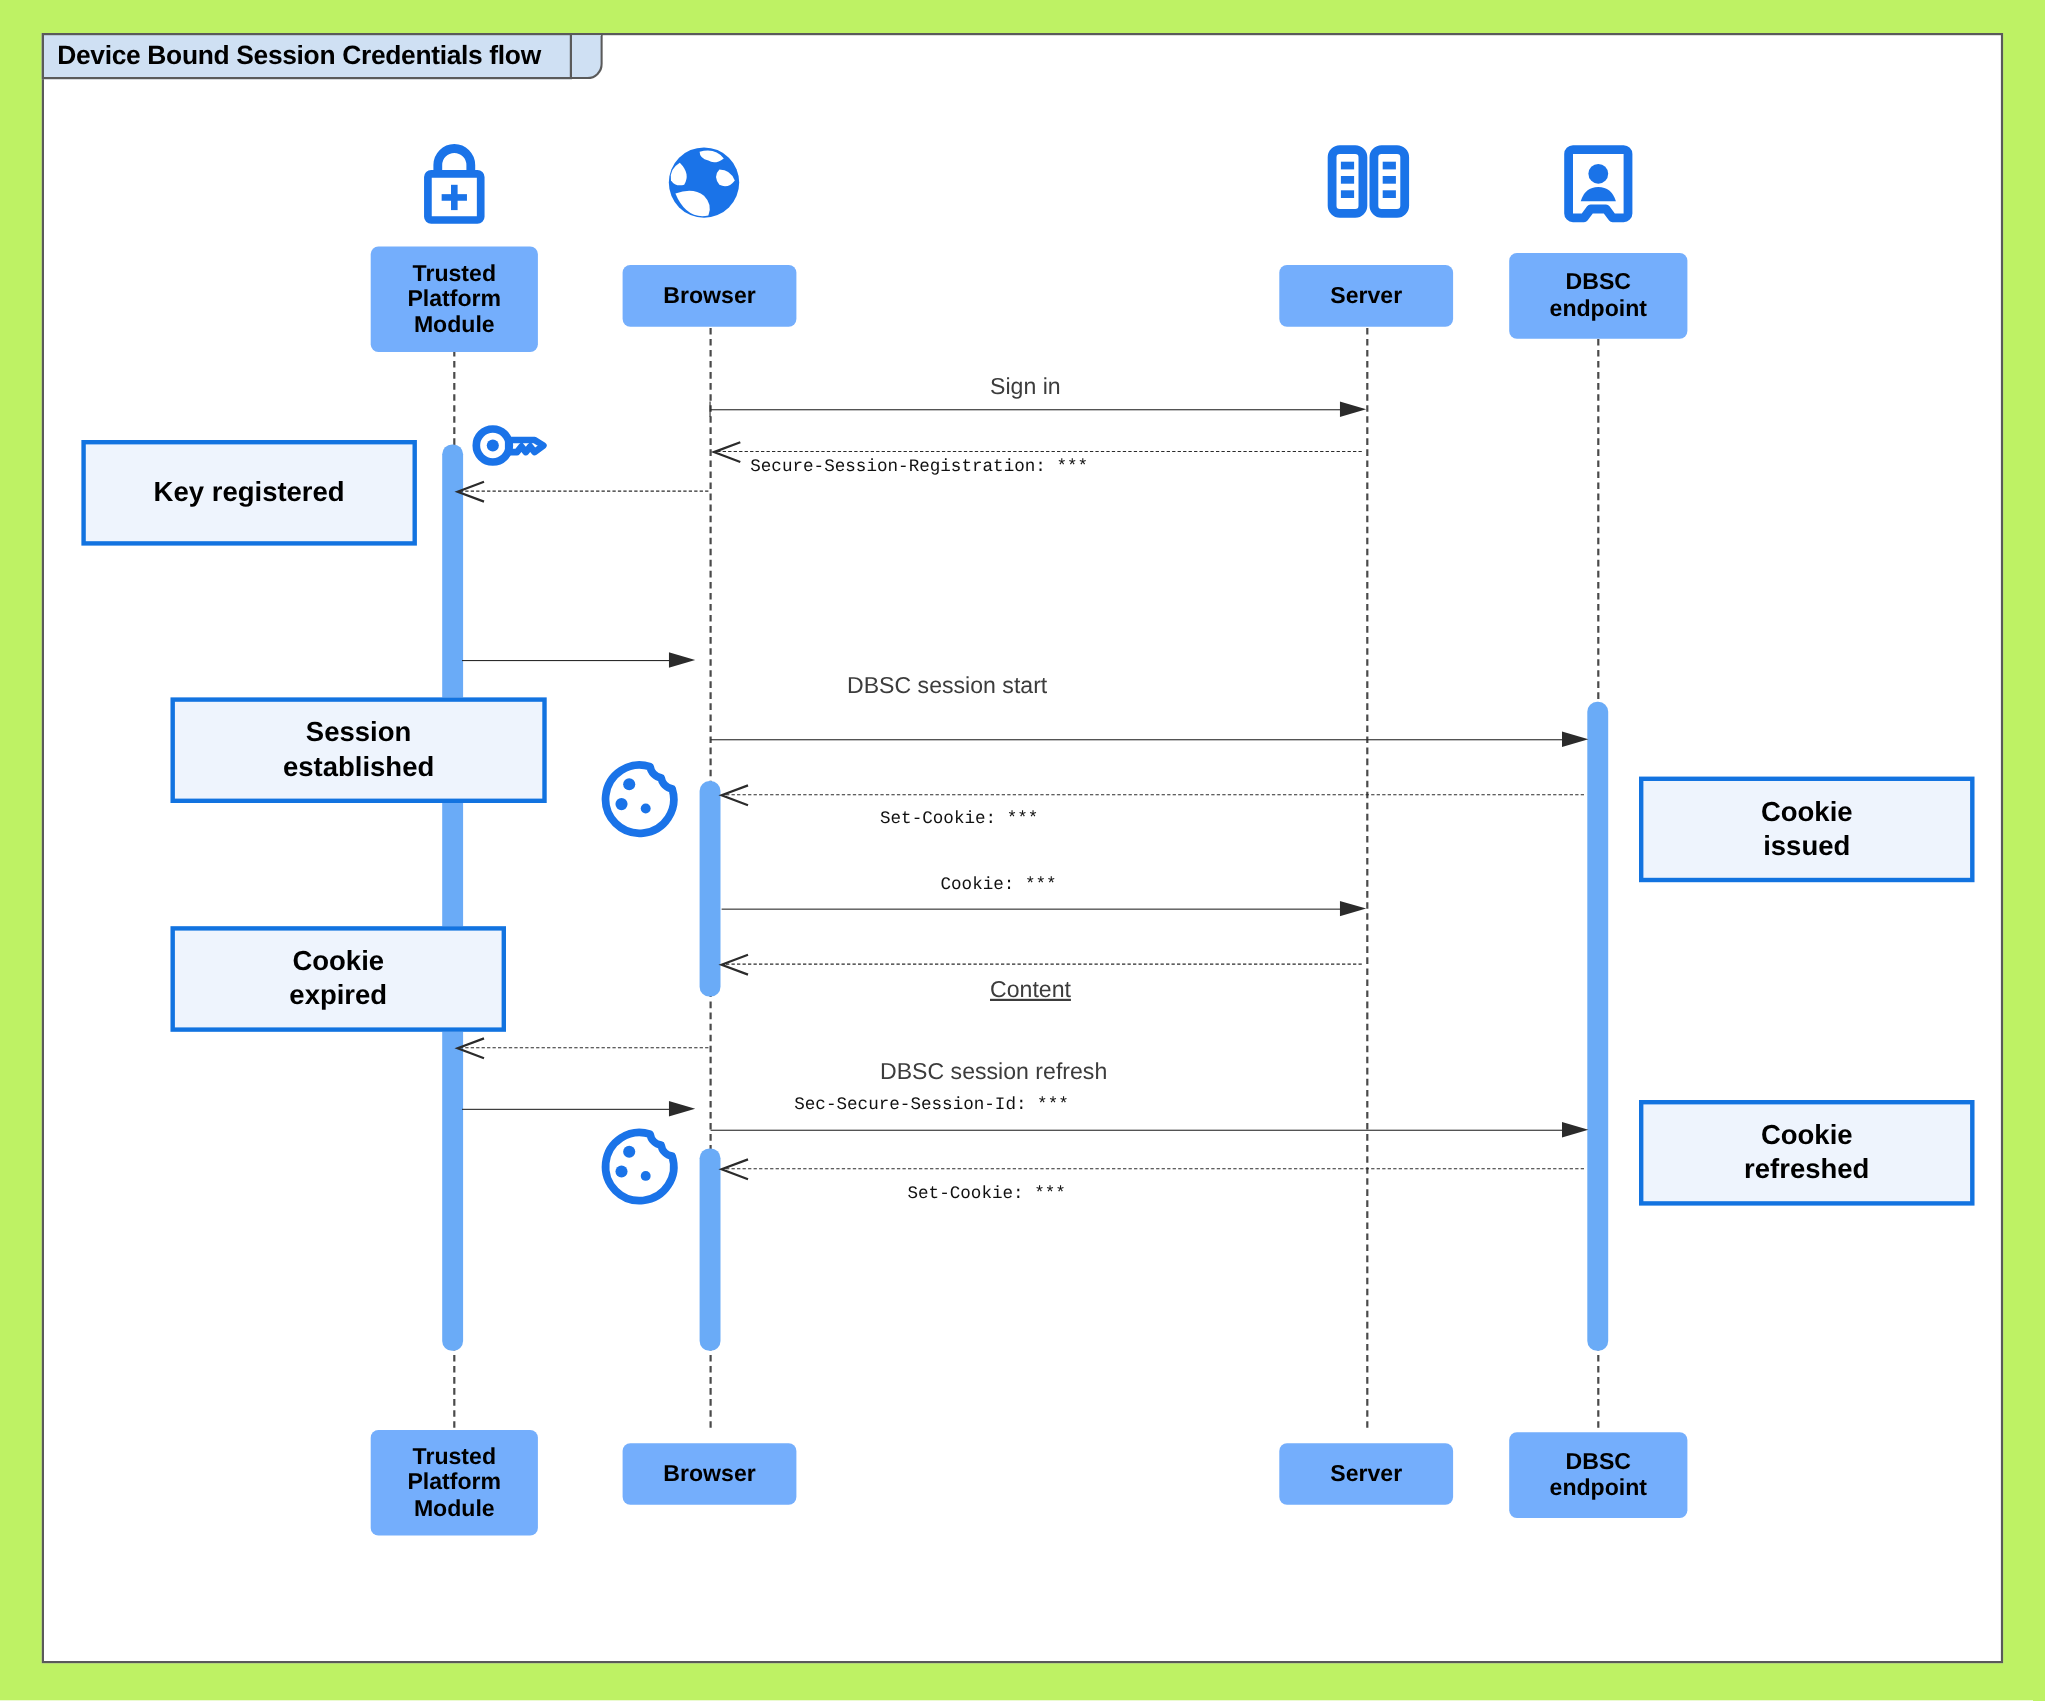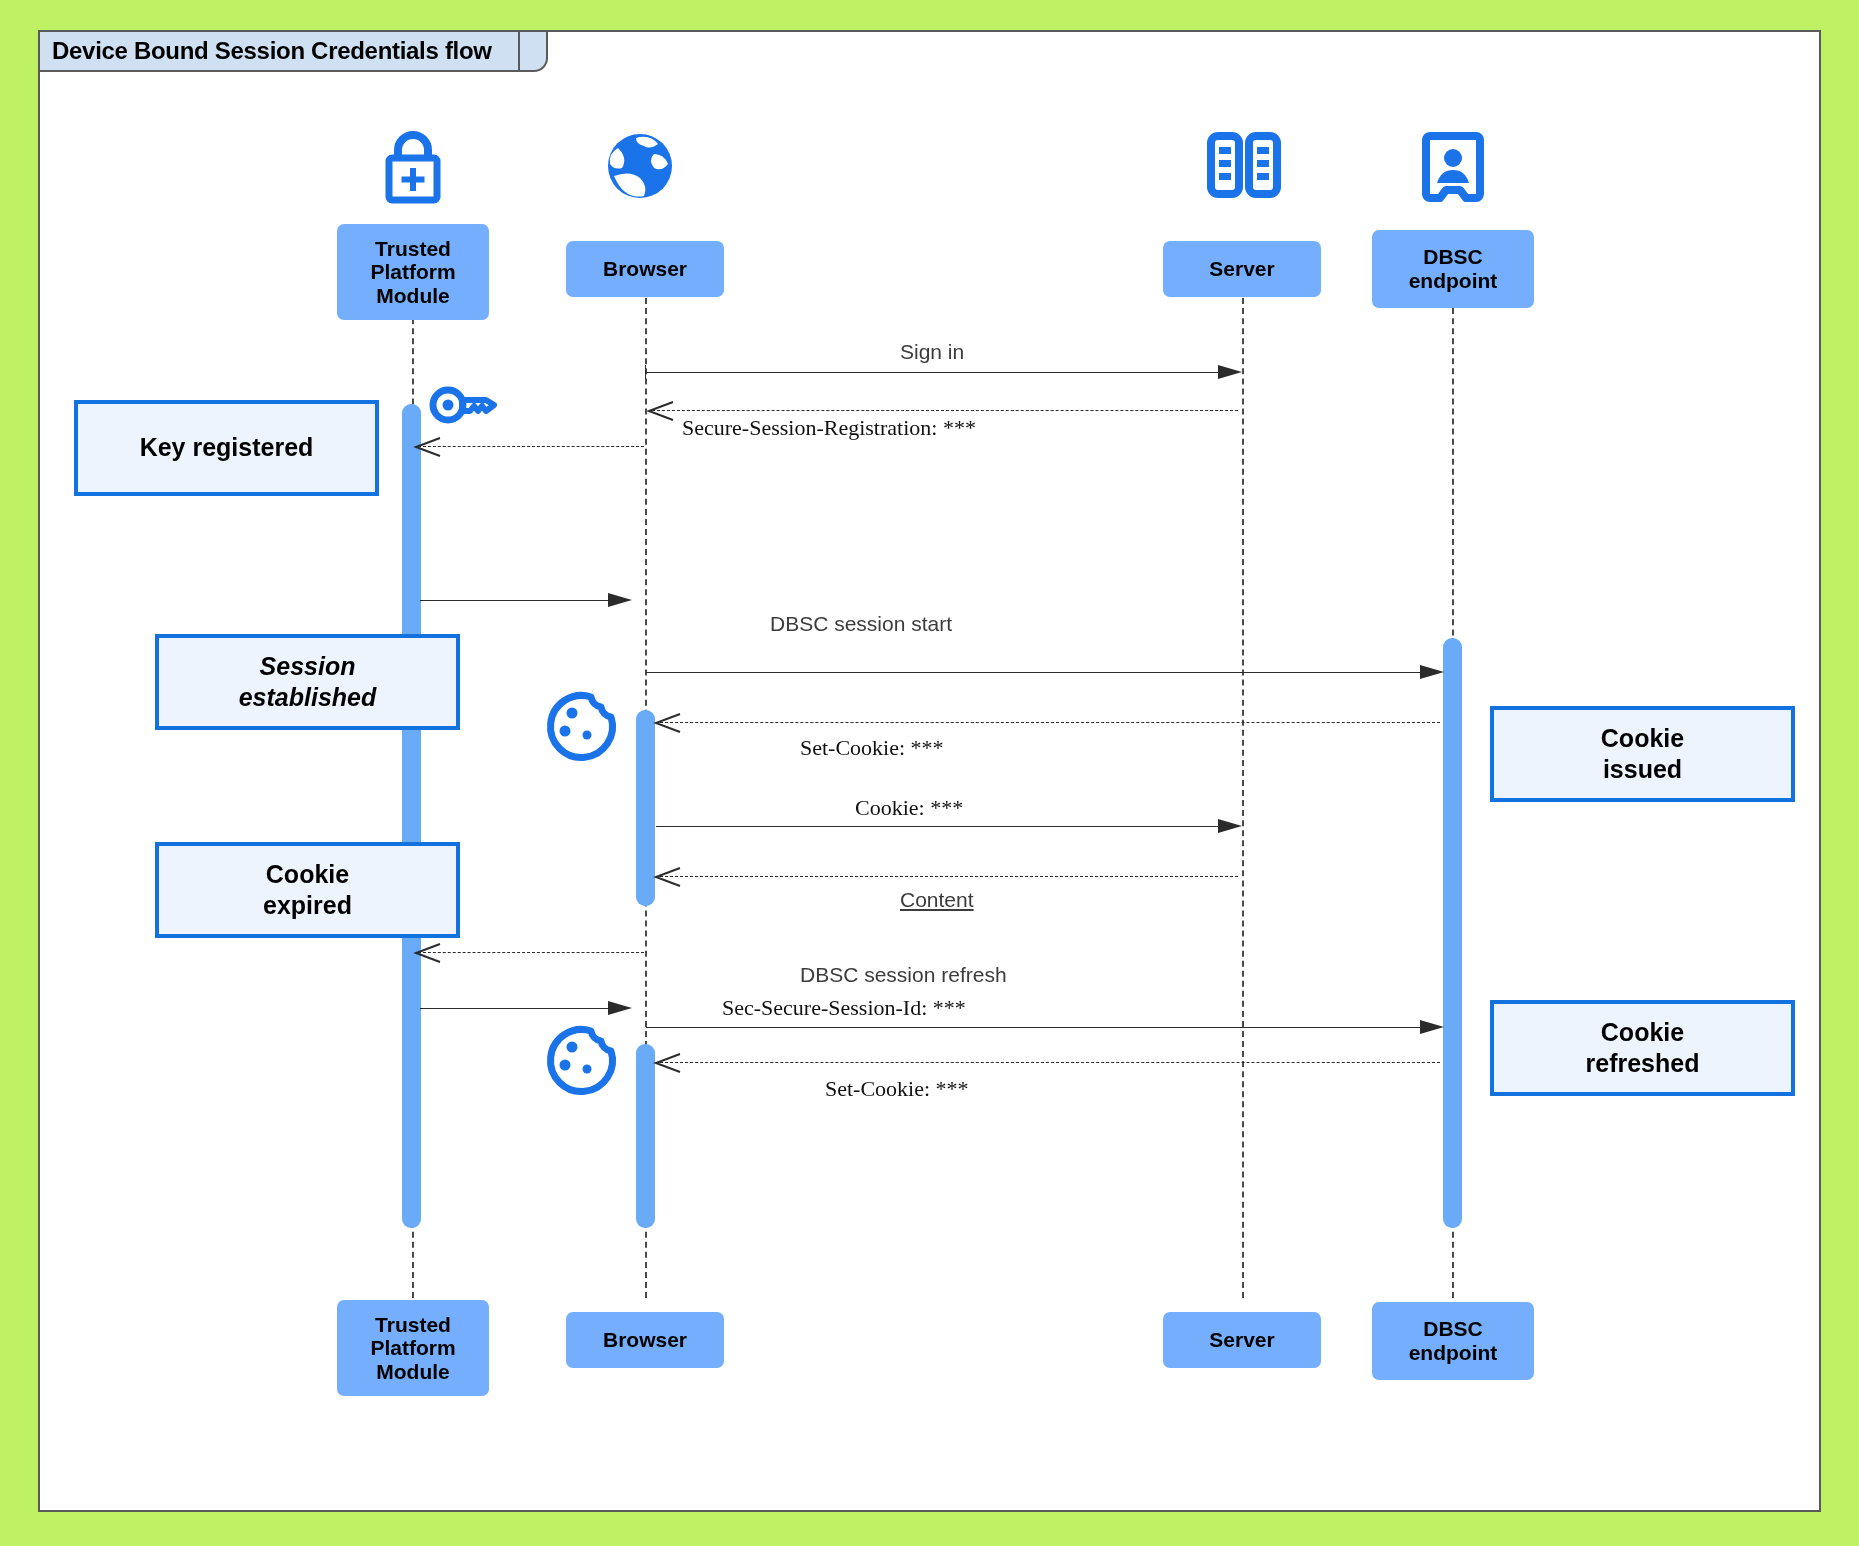--- a/index.html
+++ b/index.html
@@ -35,22 +35,22 @@
         box-sizing:border-box;display:flex;align-items:center;justify-content:center;
         text-align:center;font-weight:bold;font-size:25px;color:#000;line-height:1.25;}
 
   
   .msgline{position:absolute;height:0;border-top:1.6px solid #2b2b2b;}
   .msgline.dashed{border-top:1.8px dashed #2b2b2b;}
   .arrowhead{position:absolute;}
   .vline{position:absolute;width:0;border-left:1.6px solid #2b2b2b;}
 
   .msglabel{position:absolute;font-size:21px;color:#3c3c3c;white-space:nowrap;}
-  .msglabel.mono{font-family:Liberation Serif, serif;
-                 font-size:22px;color:#111;letter-spacing:0px;}
+  .msglabel.mono{font-family:Liberation Mono, monospace;
+                 font-size:16px;color:#111;letter-spacing:0px;}
 
   .icon{position:absolute;}
 </style>
 </head>
 <body>
 
 <div id="stage">
 
   <div class="frame"></div>
   <div class="frame-tab" id="frameTab">
@@ -240,21 +240,21 @@
   <div class="arrowhead" style="left:652px;top:1052px;">
     <svg width="30" height="22" viewBox="0 0 30 22">
         <path d="M28 2 L4 11 L28 20" fill="none" stroke="#2b2b2b" stroke-width="2"></path>
       </svg>
   </div>
 
   <div class="note" style="left:74px;top:400px;width:305px;height:96px;">
     <span>Key registered</span>
   </div>
 
-  <div class="note" style="left:155px;top:634px;width:305px;height:96px;font-style:italic;">
+  <div class="note" style="left:155px;top:634px;width:342px;height:96px;">
     <span>
       <span>Session</span><br>
       <span>established</span>
     </span>
   </div>
 
   <div class="note" style="left:155px;top:842px;width:305px;height:96px;">
     <span>
       <span>Cookie</span><br>
       <span>expired</span>

